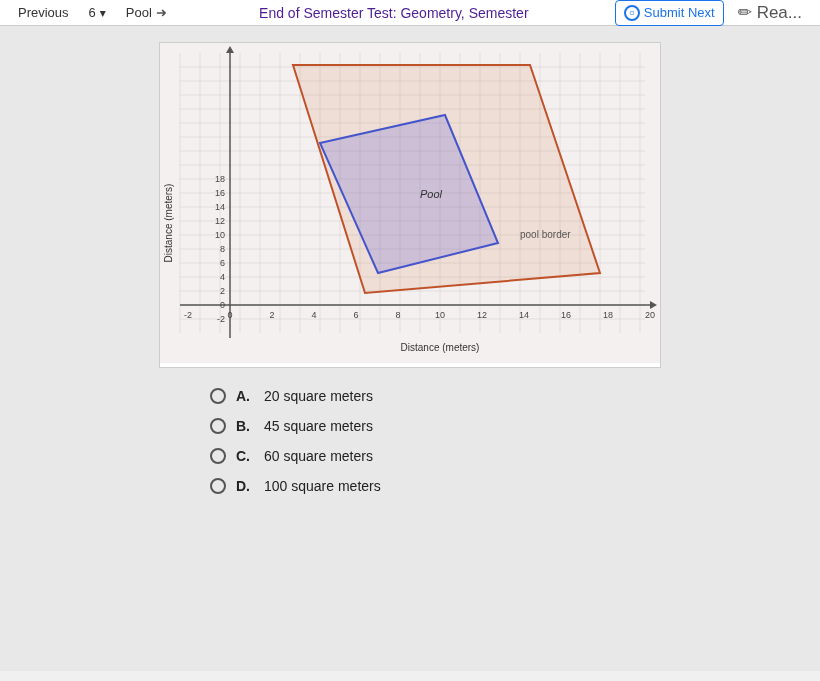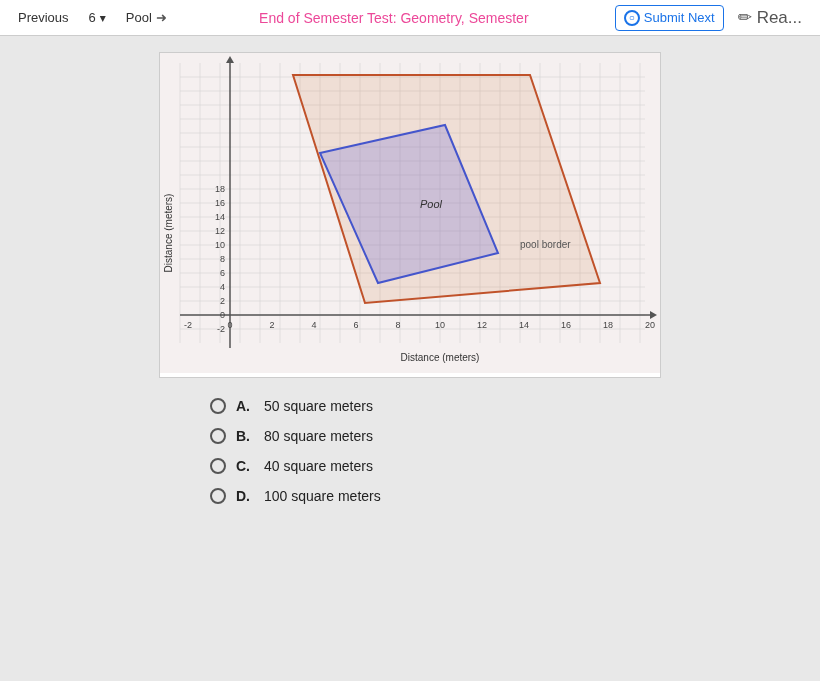--- a/index.html
+++ b/index.html
@@ -8,41 +8,41 @@
       background: #f0f0f0;
       width: 820px;
       height: 681px;
       overflow: hidden;
     }
 
     
     #topnav {
       background: #fff;
       border-bottom: 1px solid #ccc;
-      height: 36px;
+      height: 26px;
       display: flex;
       align-items: center;
       padding: 0 12px;
       gap: 8px;
     }
     .nav-btn {
       display: flex;
       align-items: center;
       gap: 4px;
       font-size: 13px;
       color: #333;
       cursor: pointer;
       padding: 4px 6px;
     }
     .nav-title {
       flex: 1;
       text-align: center;
       font-size: 14px;
       font-weight: 500;
-      color: #ec4899;
+      color: #4c1d95;
     }
     .submit-btn {
       display: flex;
       align-items: center;
       gap: 4px;
       font-size: 13px;
       color: #1a73e8;
       cursor: pointer;
       padding: 4px 8px;
       border: 1px solid #1a73e8;
@@ -256,31 +256,31 @@
 
       <text x="360" y="195" font-size="10" fill="#555">pool border</text>
 
     </svg>
   </div>
 
   <div id="choices">
     <div class="choice-row">
       <span class="radio-circle"></span>
       <span class="choice-letter">A.</span>
-      <span>50 square meters</span>
+      <span>20 square meters</span>
     </div>
     <div class="choice-row">
       <span class="radio-circle"></span>
       <span class="choice-letter">B.</span>
-      <span>80 square meters</span>
+      <span>45 square meters</span>
     </div>
     <div class="choice-row">
       <span class="radio-circle"></span>
       <span class="choice-letter">C.</span>
-      <span>40 square meters</span>
+      <span>60 square meters</span>
     </div>
     <div class="choice-row">
       <span class="radio-circle"></span>
       <span class="choice-letter">D.</span>
       <span>100 square meters</span>
     </div>
   </div>
 
 </div>
 

